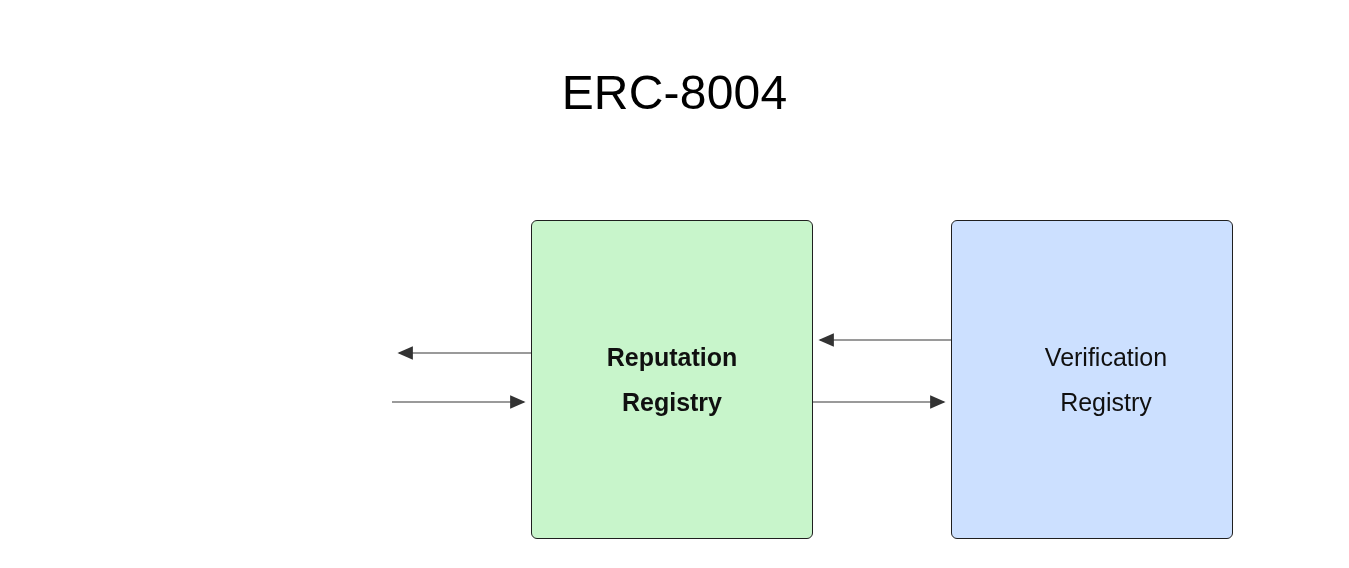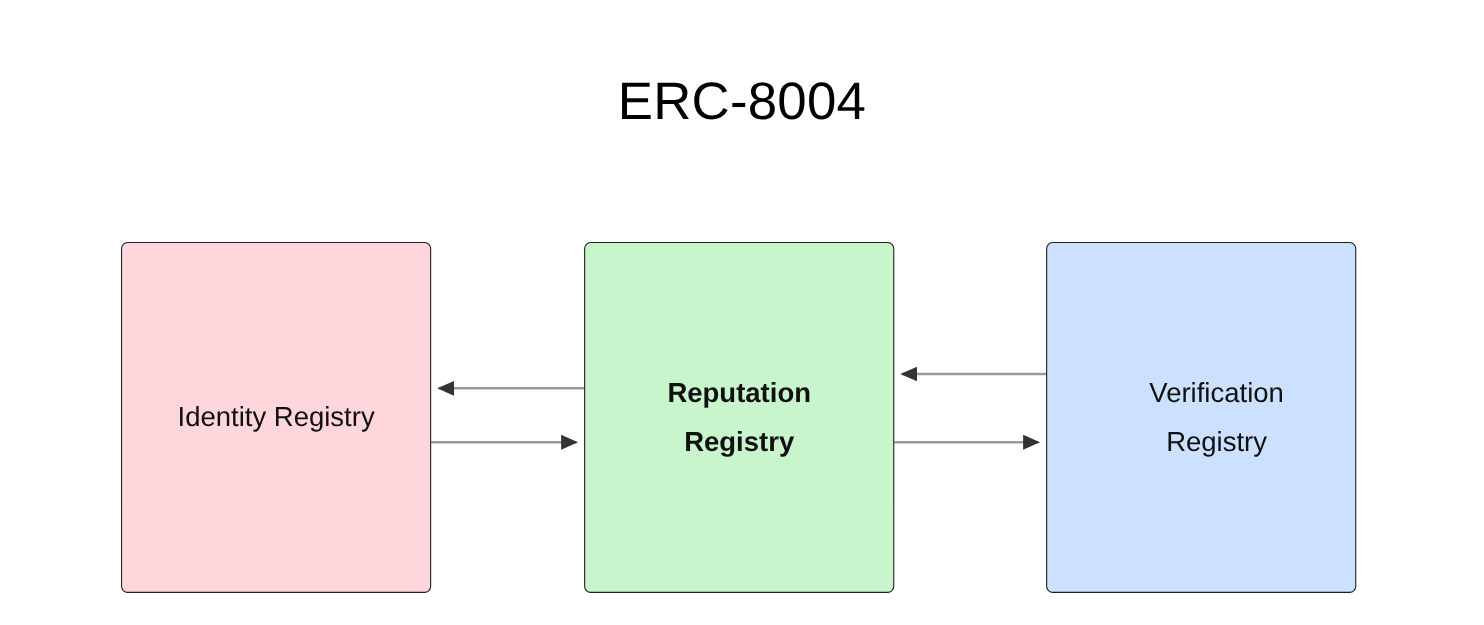--- a/index.html
+++ b/index.html
@@ -101,23 +101,20 @@
 
     <g>
       <line x1="951" y1="340" x2="820" y2="340" stroke="#9a9a9a" stroke-width="2.2" marker-end="url(#arrow-left)"></line>
     </g>
 
     <g>
       <line x1="813" y1="402" x2="944" y2="402" stroke="#9a9a9a" stroke-width="2.2" marker-end="url(#arrow-right)"></line>
     </g>
   </svg>
 
-  <div class="node" id="node-identity" style="background:#ffd6dc">
-    <span class="node-label">Identity Registry</span>
-  </div>
 
   <div class="node" id="node-reputation" style="background:#c8f5cb">
     <span class="node-label">Reputation
 Registry</span>
   </div>
 
   <div class="node" id="node-verification" style="background:#cce0ff">
     <span class="node-label">Verification
 Registry</span>
   </div>

